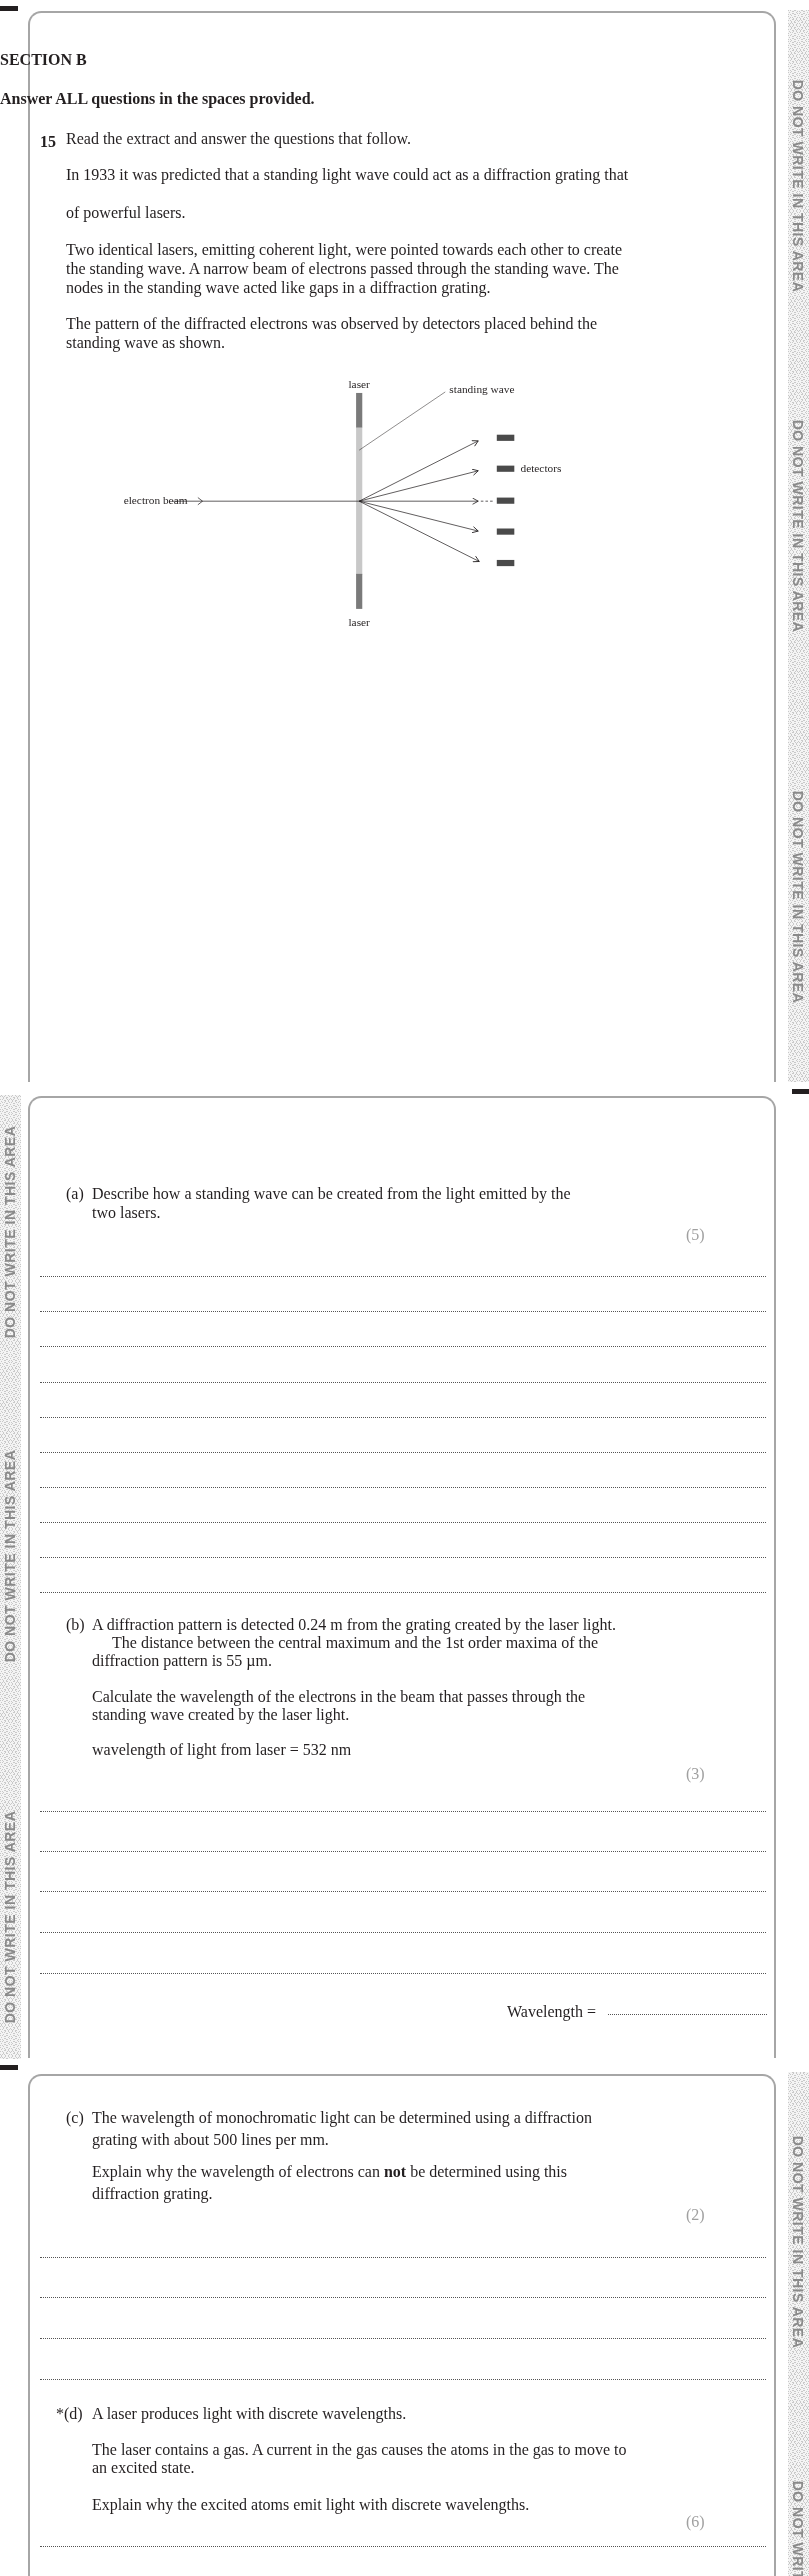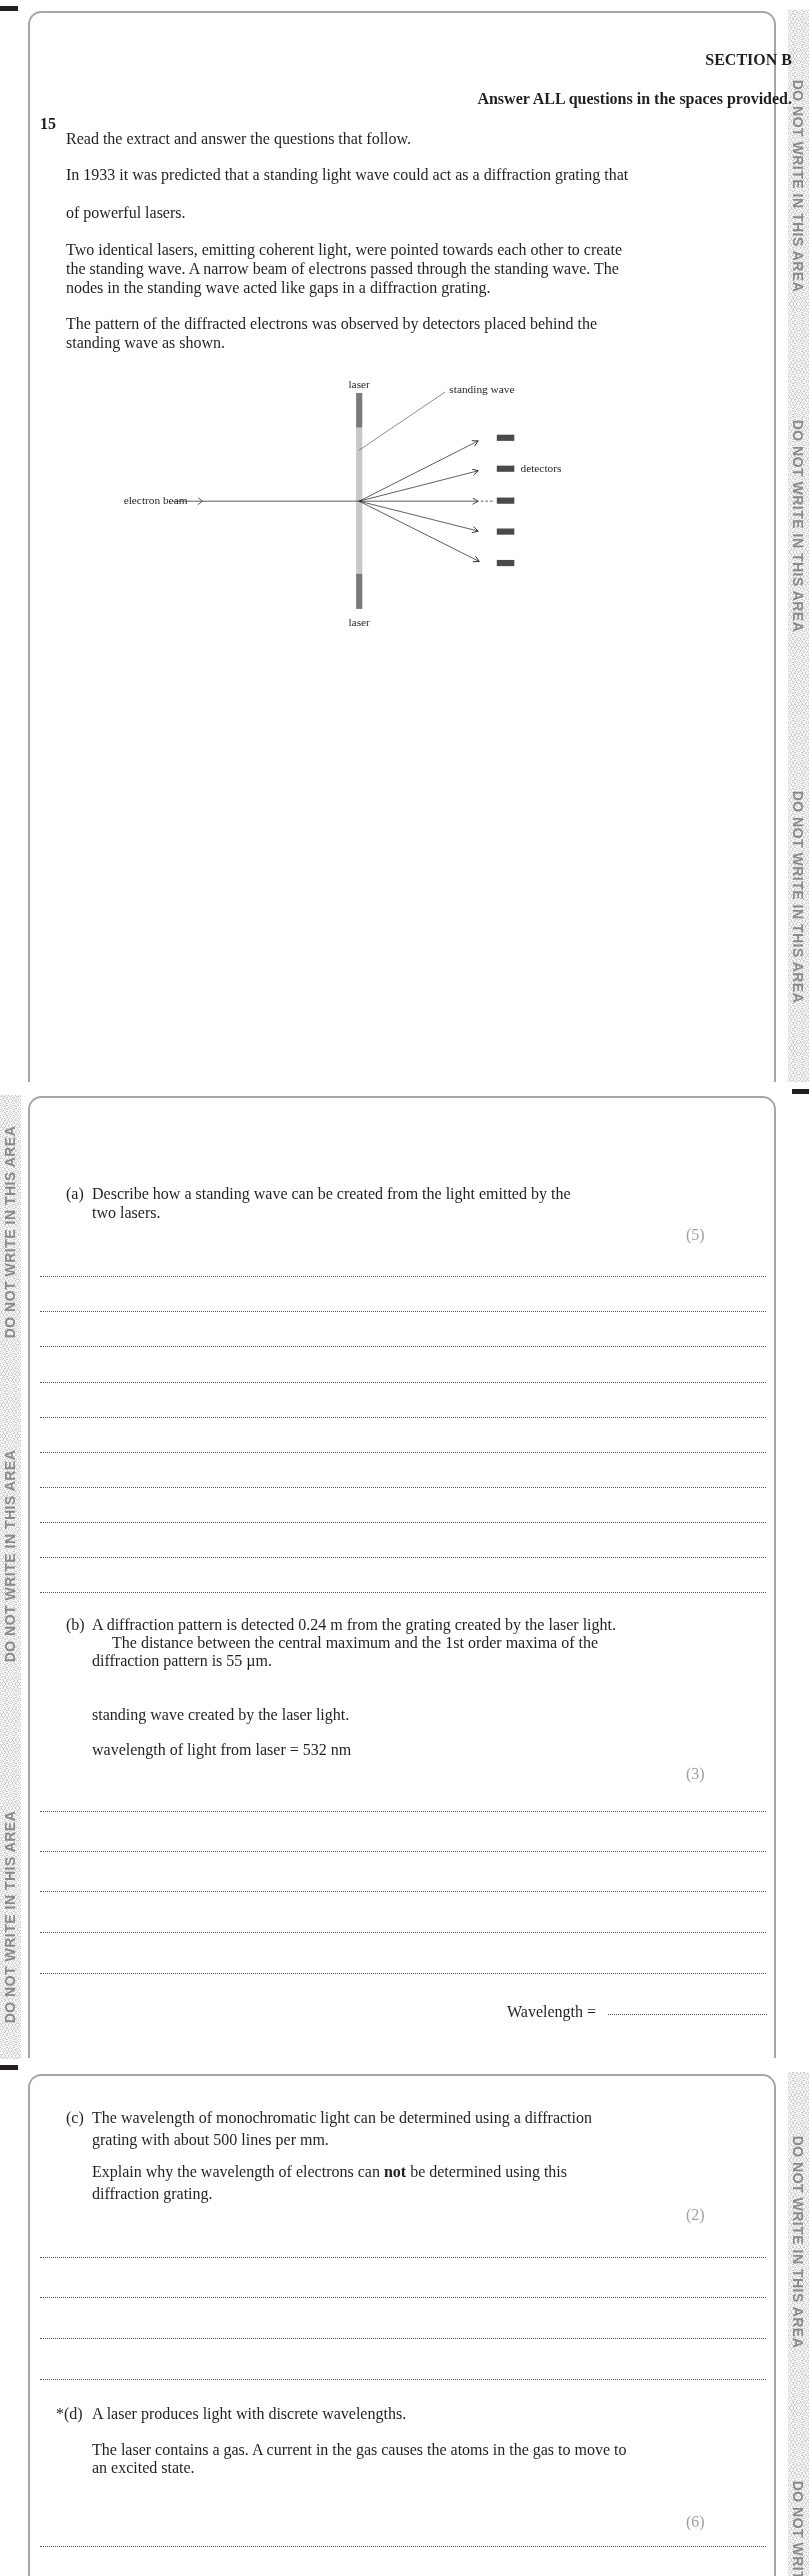--- a/index.html
+++ b/index.html
@@ -15,21 +15,21 @@
              repeating-linear-gradient(-60deg, transparent 0 2.6px, #c9c9c9 2.6px 3.1px); }
   .hatch-right { left:788px; }
   .hatch-left { left:0; }
   .vtext { position:absolute; left:0; width:20.6px; display:flex; align-items:center; justify-content:center; }
   .vtext span { display:block; white-space:nowrap; font-family:"Liberation Sans","DejaVu Sans",sans-serif;
                 font-weight:bold; font-size:14px; color:#8a8a8a; letter-spacing:0.5px; }
   .vtext.down span { transform:rotate(90deg); }
   .vtext.up span { transform:rotate(-90deg); }
   .marker { position:absolute; width:17.5px; height:5.2px; background:#231f20; }
   .t { position:absolute; font-size:16px; line-height:20.6px; white-space:nowrap; }
-  .center { left:0; width:792px; text-align:right; }
+  .center { left:0; width:792px; text-align:left; }
   .bold { font-weight:bold; }
   .marks { position:absolute; left:686px; font-size:16px; color:#a0a0a0; }
   .line { position:absolute; left:40px; width:726px; height:0; border-top:1px dotted #555; }
   svg text { font-family:"Liberation Serif","DejaVu Serif",serif; }
 </style>
 </head>
 <body>
 
 <div class="page" style="top:0;height:1082px;">
   <div class="marker" style="left:0;top:6.2px;"></div>
@@ -41,21 +41,21 @@
   <div class="vtext down" style="left:788px;top:433px;height:185px;">
       <span>DO NOT WRITE IN THIS AREA</span>
     </div>
   <div class="vtext down" style="left:788px;top:804px;height:185px;">
       <span>DO NOT WRITE IN THIS AREA</span>
     </div>
 
   <div class="t center bold" style="top:50px;">SECTION B</div>
   <div class="t center bold" style="top:89px;font-family:Liberation Serif, serif;">Answer ALL questions in the spaces provided.</div>
 
-  <div class="t bold" style="left:40px;top:114px;">15</div>
+  <div class="t bold" style="left:40px;top:132px;">15</div>
   <div class="t" style="left:66px;top:129px;">Read the extract and answer the questions that follow.</div>
 
   <div class="t" style="left:66px;top:165px;">In 1933 it was predicted that a standing light wave could act as a diffraction grating that</div>
   <div class="t" style="left:66px;top:203px;">of powerful lasers.</div>
 
   <div class="t" style="left:66px;top:240px;">Two identical lasers, emitting coherent light, were pointed towards each other to create</div>
   <div class="t" style="left:66px;top:259px;">the standing wave. A narrow beam of electrons passed through the standing wave. The</div>
   <div class="t" style="left:66px;top:278px;">nodes in the standing wave acted like gaps in a diffraction grating.</div>
 
   <div class="t" style="left:66px;top:314px;">The pattern of the diffracted electrons was observed by detectors placed behind the</div>
@@ -125,20 +125,21 @@
   <div class="line" style="top:370px;"></div>
   <div class="line" style="top:405px;"></div>
   <div class="line" style="top:440px;"></div>
   <div class="line" style="top:475px;"></div>
   <div class="line" style="top:510px;"></div>
 
   <div class="t" style="left:66px;top:533px;">(b)</div>
   <div class="t" style="left:92px;top:533px;">A diffraction pattern is detected 0.24 m from the grating created by the laser light.</div>
   <div class="t" style="left:92px;top:551px;margin-left:20px;">The distance between the central maximum and the 1st order maxima of the</div>
   <div class="t" style="left:92px;top:569px;">diffraction pattern is 55 µm.</div>
+  <div class="t" style="left:92px;top:605px;">Calculate the wavelength of the electrons in the beam that passes through the</div>
   <div class="t" style="left:92px;top:623px;">standing wave created by the laser light.</div>
   <div class="t" style="left:92px;top:658px;">wavelength of light from laser = 532 nm</div>
   <div class="marks" style="top:683px;">(3)</div>
 
   <div class="line" style="top:729px;"></div>
   <div class="line" style="top:769px;"></div>
   <div class="line" style="top:809px;"></div>
   <div class="line" style="top:850px;"></div>
   <div class="line" style="top:891px;"></div>
 
@@ -168,19 +169,20 @@
 
   <div class="line" style="top:196px;"></div>
   <div class="line" style="top:236px;"></div>
   <div class="line" style="top:277px;"></div>
   <div class="line" style="top:318px;"></div>
 
   <div class="t" style="left:56px;top:343px;">*(d)</div>
   <div class="t" style="left:92px;top:343px;">A laser produces light with discrete wavelengths.</div>
   <div class="t" style="left:92px;top:379px;">The laser contains a gas. A current in the gas causes the atoms in the gas to move to</div>
   <div class="t" style="left:92px;top:397px;">an excited state.</div>
+  <div class="t" style="left:92px;top:434px;">Explain why the excited atoms emit light with discrete wavelengths.</div>
   <div class="marks" style="top:452px;">(6)</div>
 
   <div class="line" style="top:485px;"></div>
   <div class="line" style="top:515px;"></div>
 
 </div>
 
 
 </body></html>

